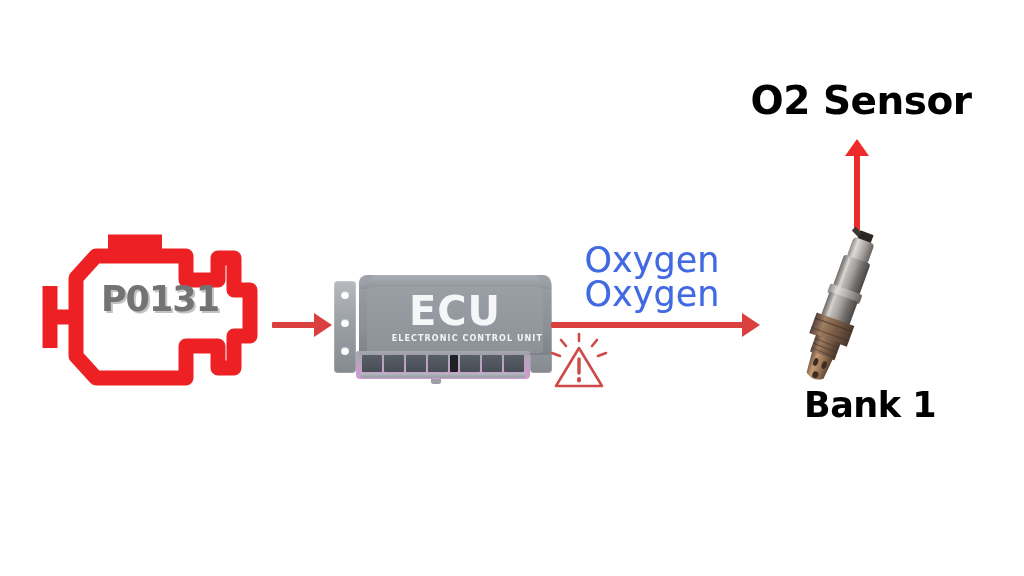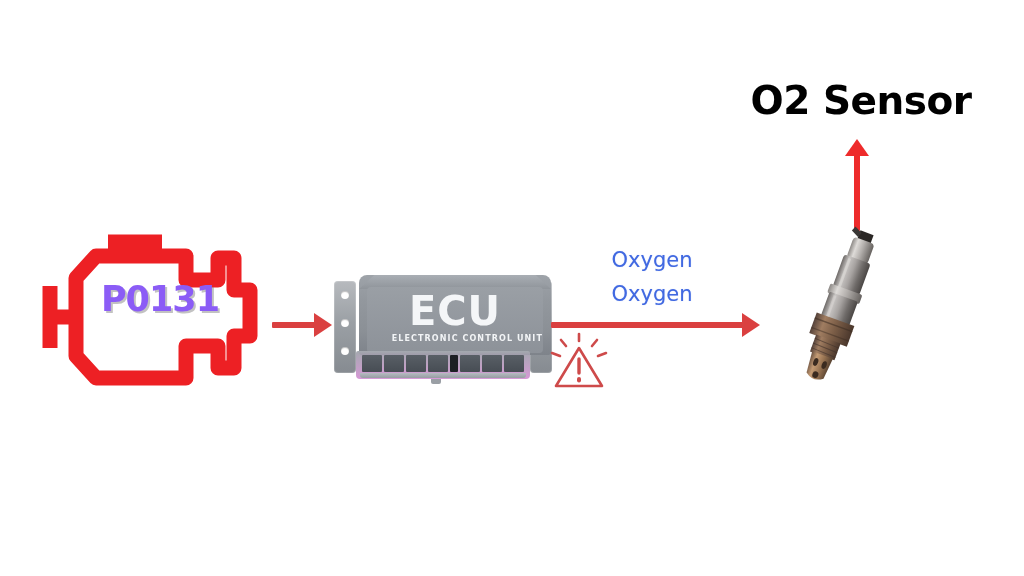--- a/index.html
+++ b/index.html
@@ -33,21 +33,21 @@
   .cel-code {
     position: absolute;
     left: 52px;
     top: 54px;
     width: 140px;
     text-align: center;
     font-family: "DejaVu Sans", sans-serif;
     font-weight: bold;
     font-size: 35px;
     letter-spacing: -1px;
-    color: #8b5cf6;
+    color: #737373;
     text-shadow: 2px 2px 0 rgba(120,120,120,0.45);
     line-height: 1;
   }
 
   
   .arrow-h {
     position: absolute;
     height: 24px;
   }
   .arrow-h .shaft {
@@ -244,21 +244,21 @@
     width: 170px;
     text-align: center;
     font-size: 25px;
     line-height: 30px;
   }
   #label-oxygen-sensor {
     left: 562px;
     top: 243px;
     width: 180px;
     text-align: center;
-    font-size: 21px;
+    font-size: 35px;
     line-height: 34px;
   }
   .label-black {
     position: absolute;
     color: #000000;
     font-family: "DejaVu Sans", sans-serif;
     font-weight: bold;
   }
   #label-o2-sensor {
     left: 716px;
@@ -471,15 +471,16 @@
         <ellipse cx="70" cy="145" rx="2.4" ry="4" fill="#3b2b20"></ellipse>
         <ellipse cx="65" cy="157" rx="3" ry="3.4" fill="#3b2b20"></ellipse>
 
         <rect x="56" y="36" width="3" height="30" fill="#e4e1de" opacity="0.5"></rect>
         <rect x="55" y="76" width="3" height="22" fill="#ddd9d6" opacity="0.45"></rect>
       </g>
     </svg>
   </div>
 
   <div class="label-black" id="label-bank-sensor">
+    <div>Bank 1</div>
   </div>
 
 </div>
 
 </body></html>

